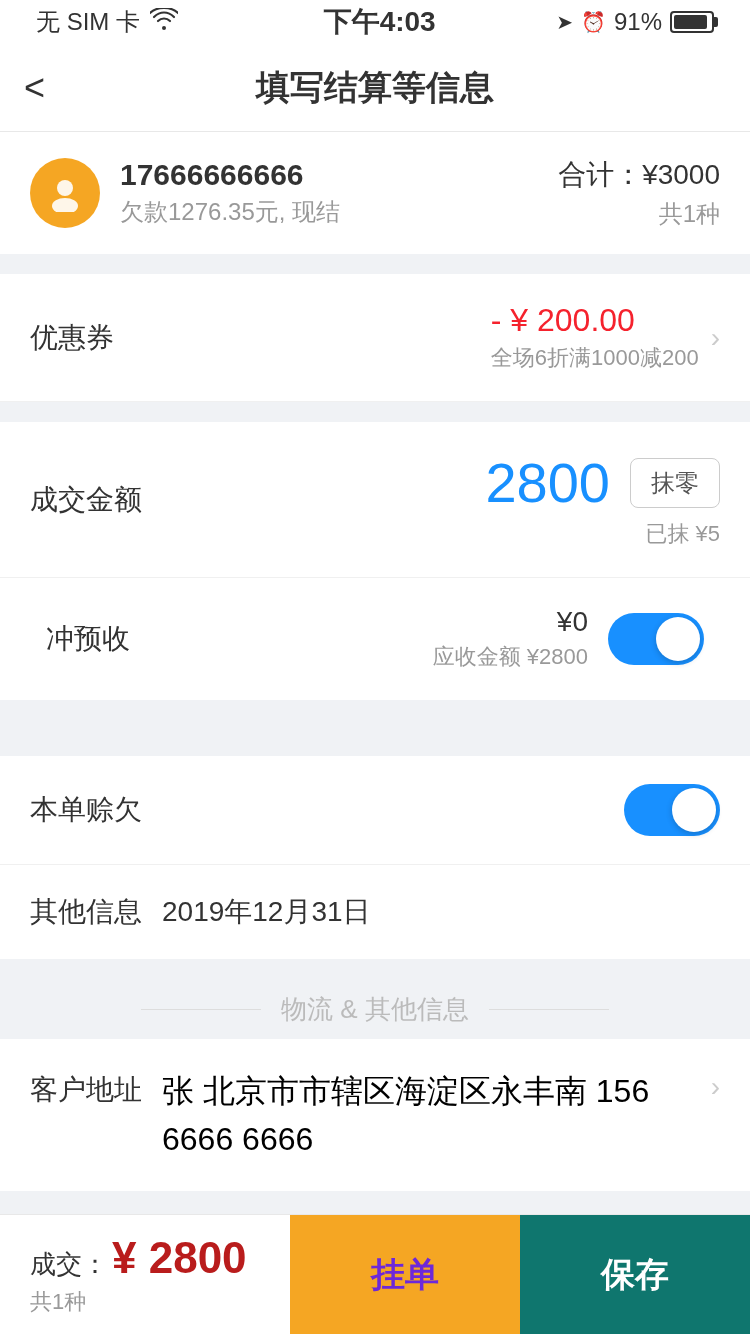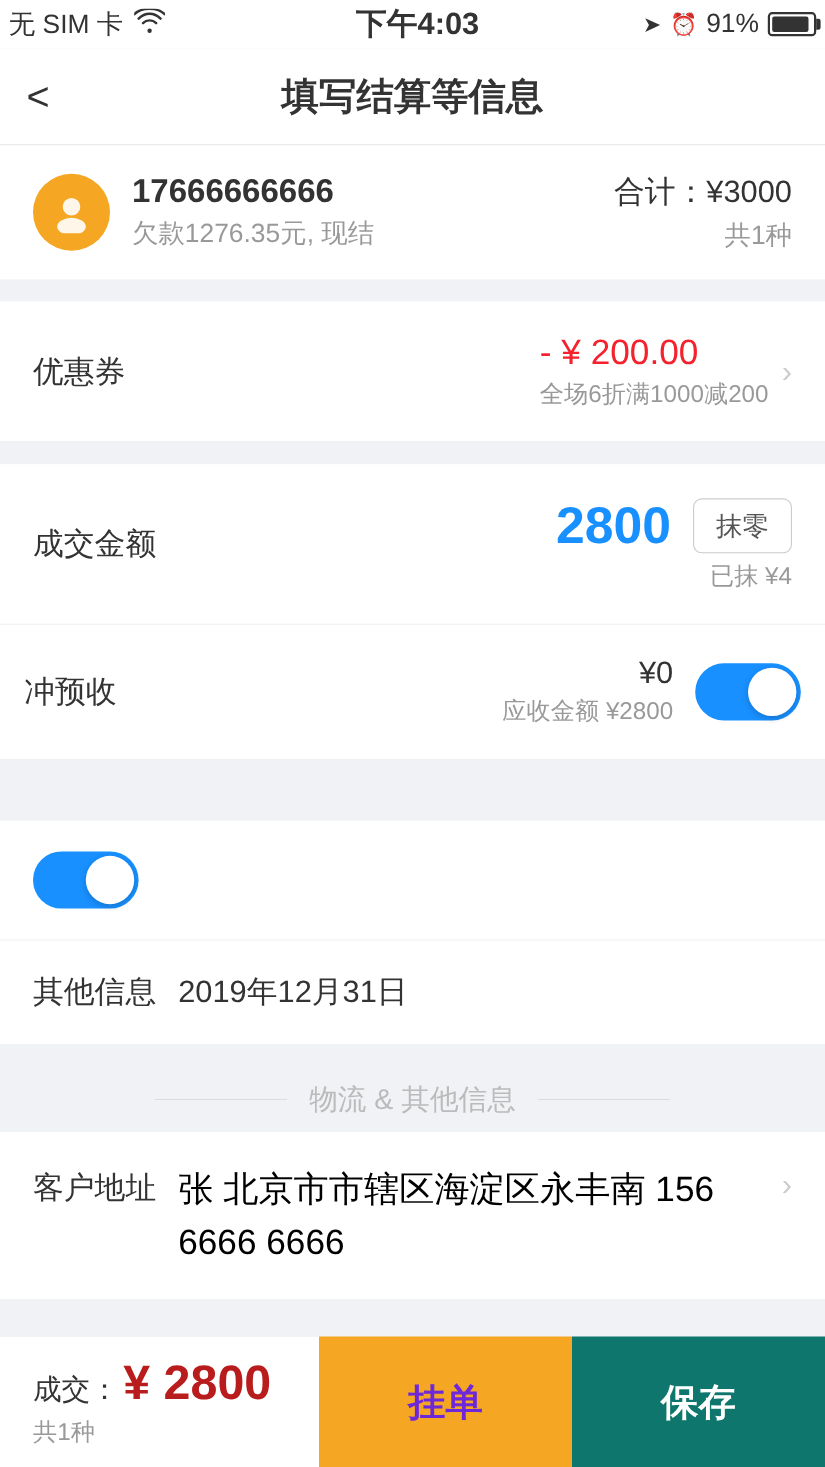--- a/index.html
+++ b/index.html
@@ -15,21 +15,21 @@
     }
 
     
     .status-bar {
       width: 100%;
       height: 44px;
       background: #fff;
       display: flex;
       align-items: center;
       justify-content: space-between;
-      padding: 0 8px;
+      padding: 0 36px;
       font-size: 24px;
       font-weight: 500;
     }
     .status-left {
       display: flex;
       align-items: center;
       gap: 10px;
     }
     .status-center {
       font-size: 28px;
@@ -203,43 +203,43 @@
     .amount-label {
       font-size: 28px;
       color: #333;
     }
     .amount-right {
       display: flex;
       align-items: center;
       gap: 20px;
     }
     .amount-value {
-      font-size: 47px;
-      font-weight: 700;
+      font-size: 56px;
+      font-weight: 400;
       color: #1890ff;
     }
     .round-btn {
       border: 1.5px solid #ccc;
       border-radius: 8px;
       padding: 8px 20px;
       font-size: 24px;
       color: #555;
       cursor: pointer;
       background: #fff;
     }
     .amount-sub {
       font-size: 22px;
       color: #999;
       text-align: right;
       margin-top: 4px;
     }
 
     
     .prepay-row {
-      padding: 28px 22px;
+      padding: 28px 46px;
       display: flex;
       align-items: center;
       justify-content: space-between;
     }
     .prepay-right {
       display: flex;
       align-items: center;
       gap: 20px;
     }
     .prepay-value-block {
@@ -501,21 +501,21 @@
   <div class="section-divider"></div>
 
   <div class="amount-section">
     <div class="amount-row">
       <span class="amount-label">成交金额</span>
       <div>
         <div class="amount-right">
           <span class="amount-value">2800</span>
           <button class="round-btn">抹零</button>
         </div>
-        <div class="amount-sub">已抹  ¥4</div>
+        <div class="amount-sub">已抹  ¥5</div>
       </div>
     </div>
 
     <div class="prepay-row">
       <span class="amount-label">冲预收</span>
       <div class="prepay-right">
         <div class="prepay-value-block">
           <div class="prepay-value">¥0</div>
           <div class="prepay-sub">应收金额 ¥2800</div>
         </div>
@@ -523,20 +523,21 @@
           <div class="toggle-knob"></div>
         </div>
       </div>
     </div>
   </div>
 
   <div class="section-divider"></div>
 
   <div class="credit-section">
     <div class="credit-row">
+      <span class="credit-label">本单赊欠</span>
       <div class="toggle">
         <div class="toggle-knob"></div>
       </div>
     </div>
 
     <div class="due-date-section">
       <div class="due-date-row">
         <span class="due-date-label">其他信息</span>
         <span class="due-date-value">2019年12月31日</span>
       </div>

